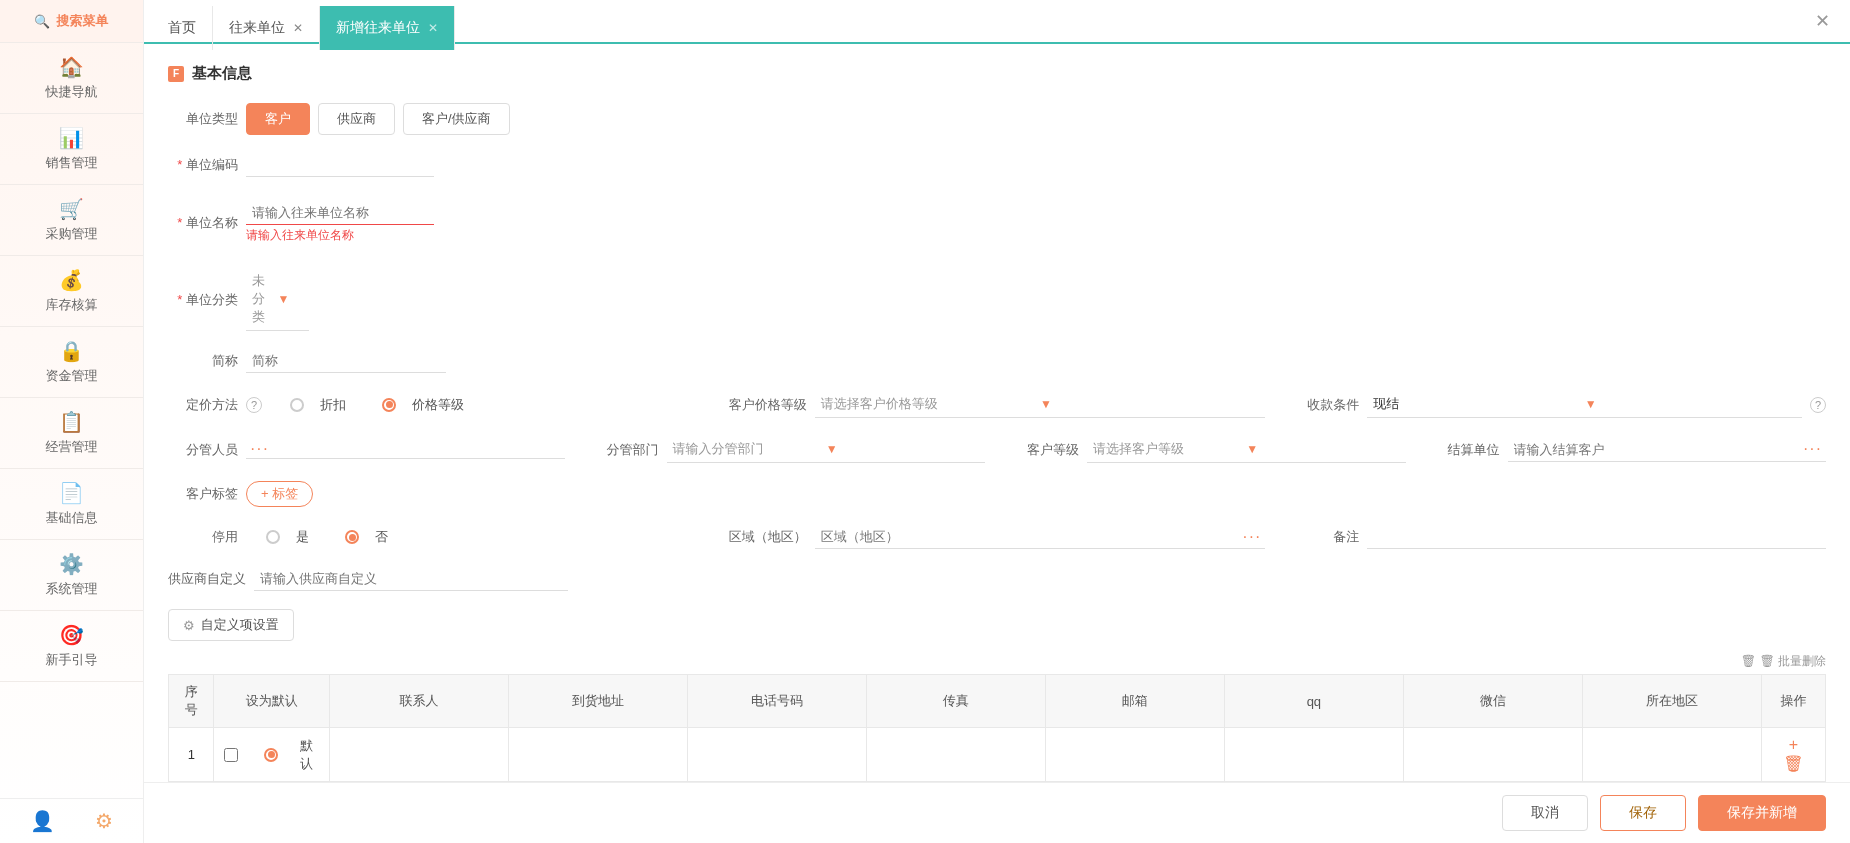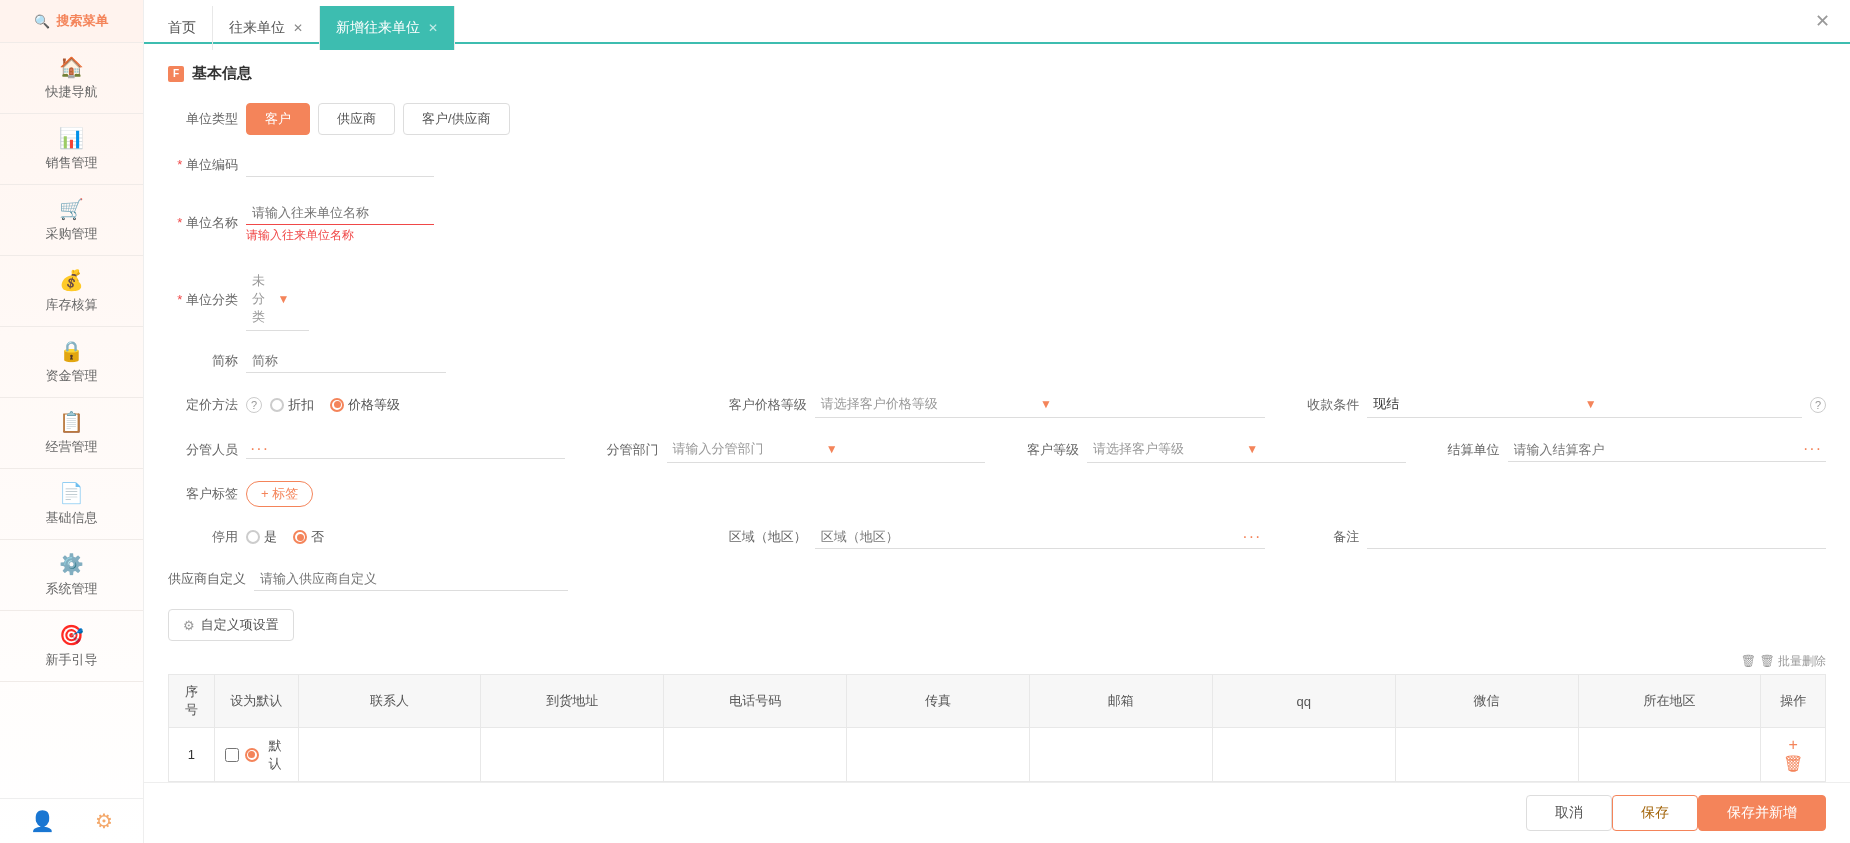--- a/index.html
+++ b/index.html
@@ -202,23 +202,24 @@
 
     
     .radio-group {
       display: flex;
       align-items: center;
       gap: 16px;
     }
     .radio-item {
       display: flex;
       align-items: center;
-      gap: 4px;
+      gap: 16px;
       cursor: pointer;
       color: #555;
+      margin-left: 20px;
     }
     .radio-circle {
       width: 14px;
       height: 14px;
       border-radius: 50%;
       border: 2px solid #ccc;
       display: inline-flex;
       align-items: center;
       justify-content: center;
       flex-shrink: 0;
@@ -327,20 +328,21 @@
       cursor: pointer;
       font-size: 16px;
       margin: 0 3px;
     }
 
     
     .footer {
       display: flex;
       justify-content: flex-end;
       align-items: center;
+      gap: 12px;
       padding: 12px 24px;
       background: #fff;
       border-top: 1px solid #eee;
       flex-shrink: 0;
     }
     .footer-btn {
       padding: 8px 28px;
       border-radius: 4px;
       cursor: pointer;
       font-size: 14px;

